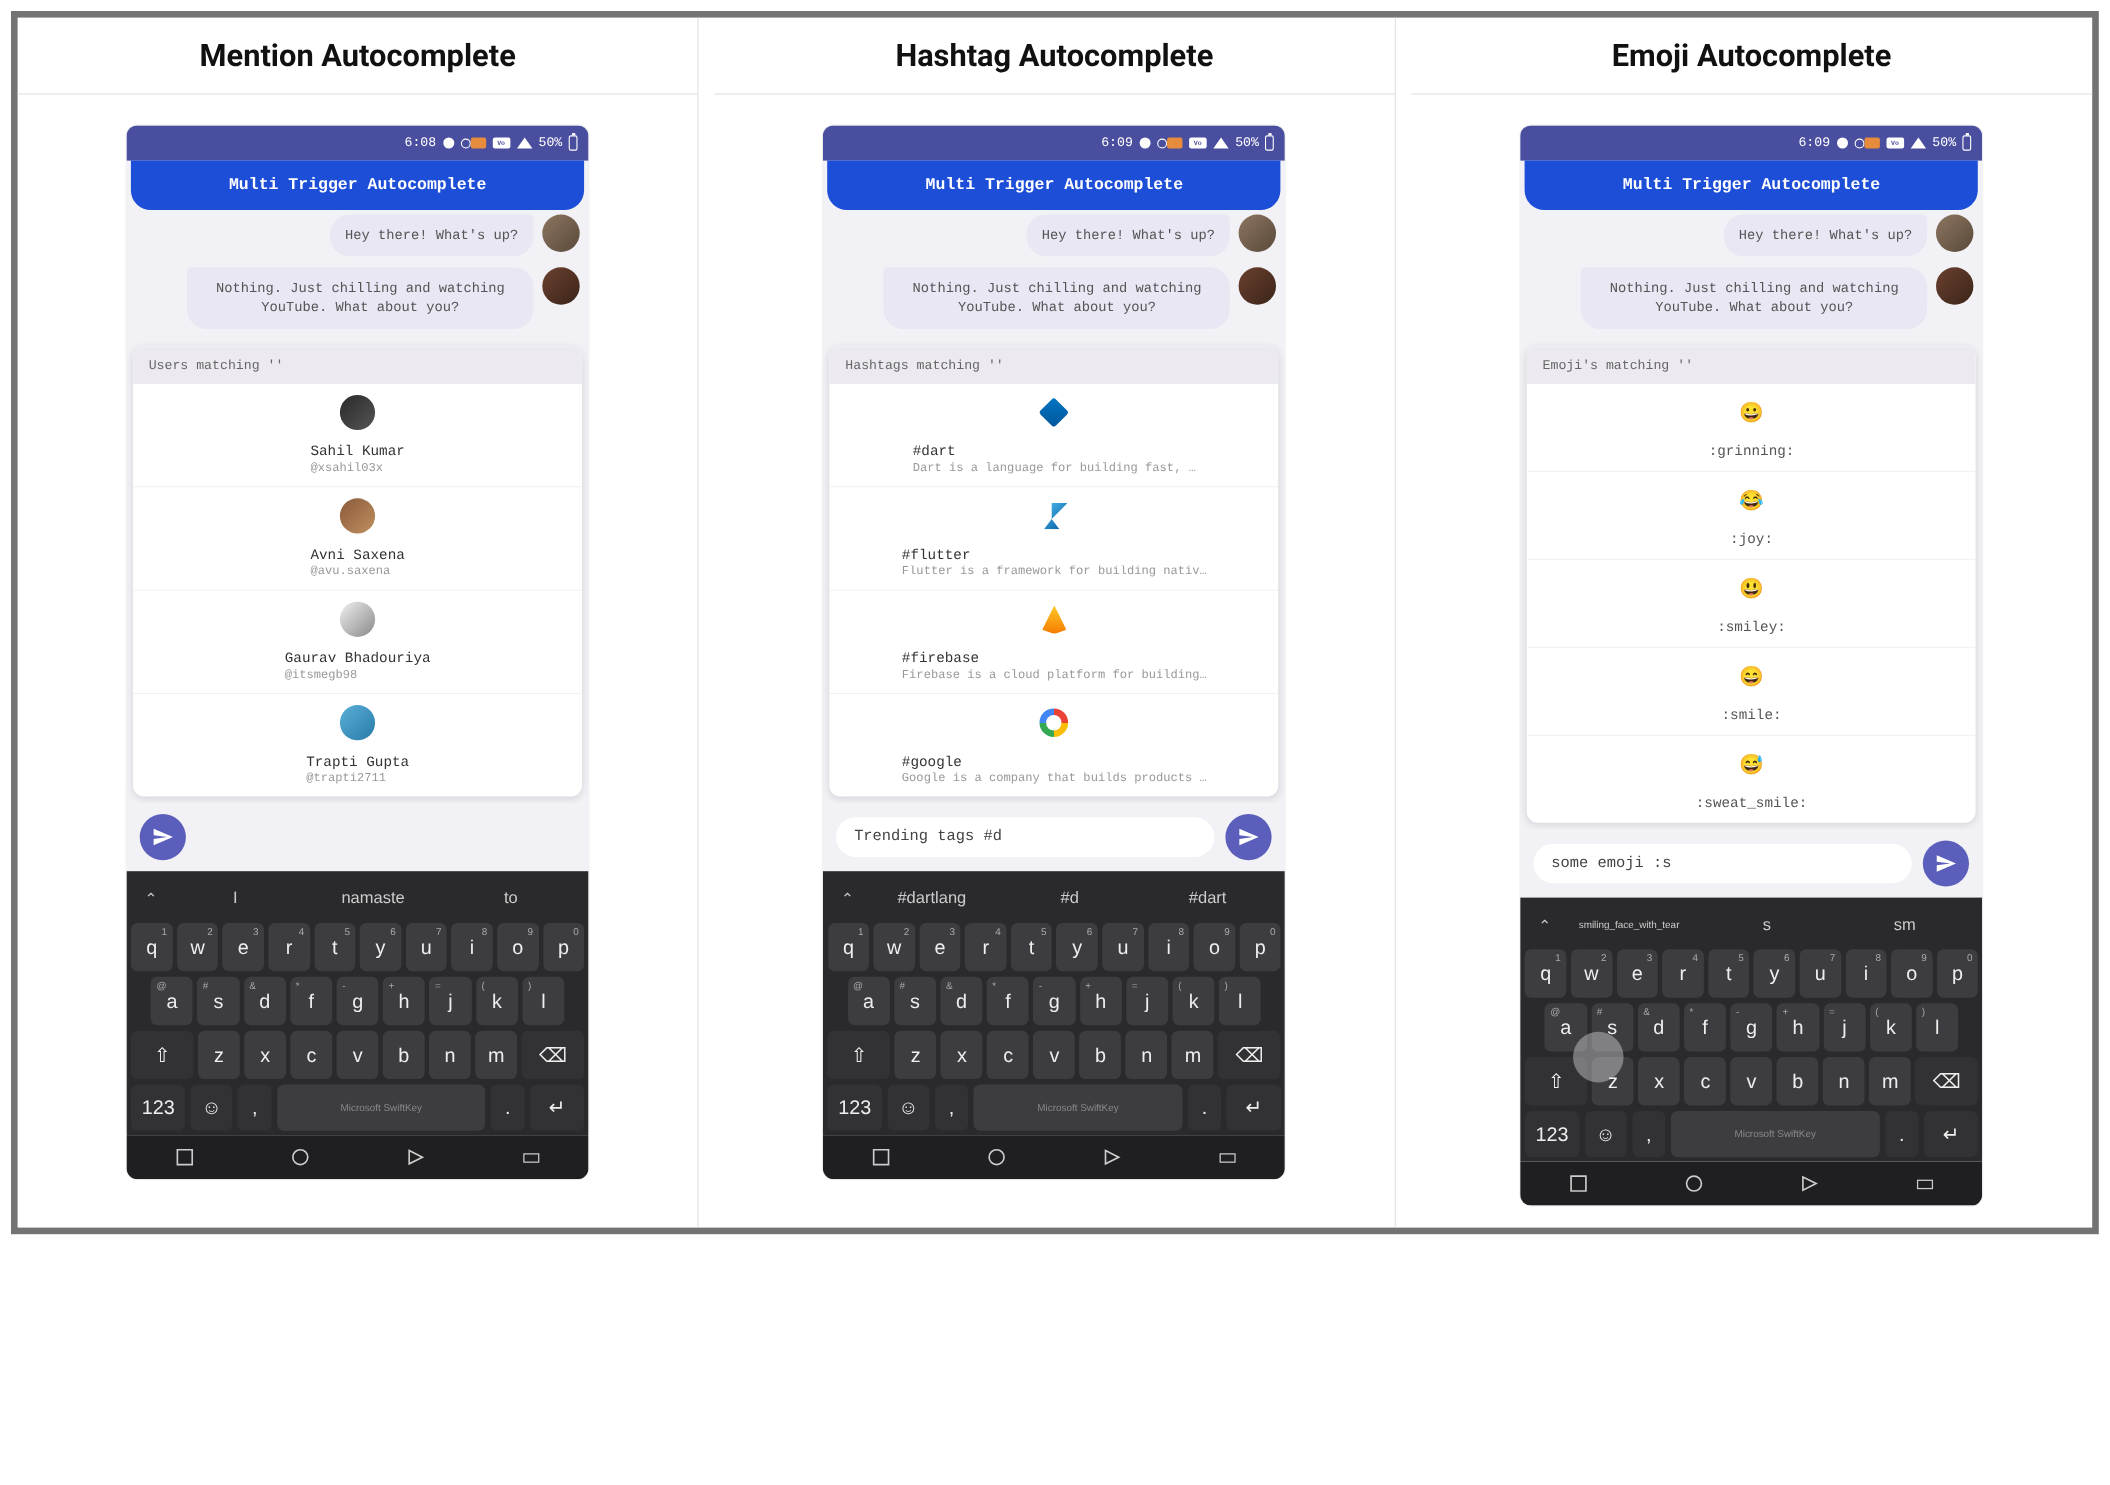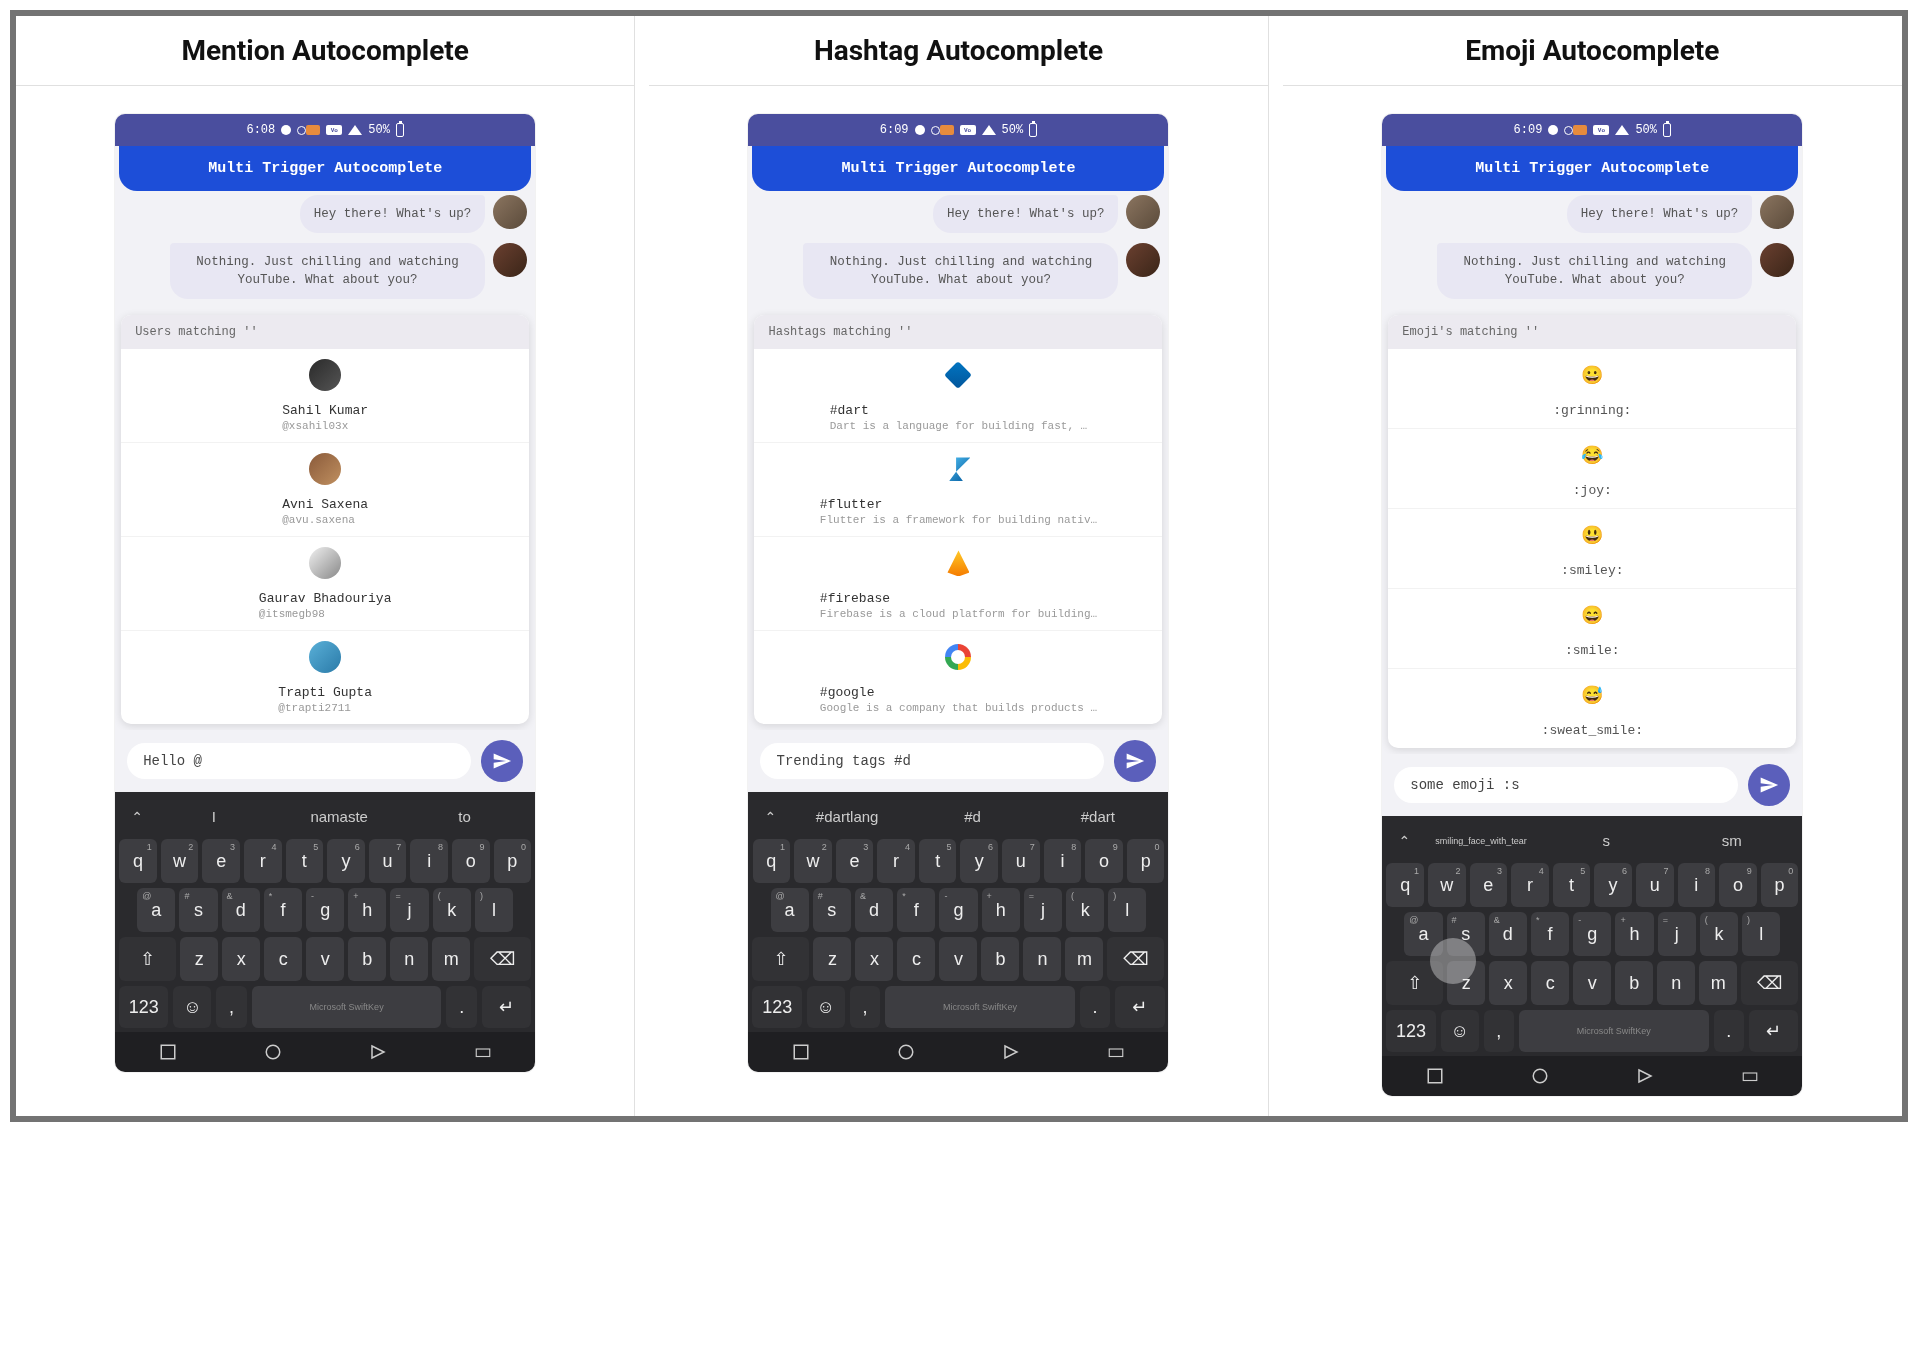--- a/index.html
+++ b/index.html
@@ -45,21 +45,21 @@
     position: relative;
     font-family: "Courier New", monospace;
   }
   
   .statusbar {
     background: #4a4e9e;
     color: #fff;
     height: 28px;
     display: flex;
     align-items: center;
-    justify-content: center;
+    justify-content: flex-end;
     padding: 16px 10px;
     font-size: 12px;
   }
   .statusbar-left, .statusbar-right { display: flex; align-items: center; gap: 6px; }
   .circle-filled { background:#fff; border-radius:50%; width:10px; height:10px; }
   .circle-outline { border:1.5px solid #fff; border-radius:50%; width:9px; height:9px; }
   .cast-icon { width:14px; height:10px; background:#e78b3d; border-radius:2px; position:relative; }
   .wifi-box { width:16px; height:10px; background:#fff; border-radius:2px; font-size:6px; color:#4a4e9e; display:flex; align-items:center; justify-content:center; font-weight:bold;}
   .battery-icon { width:8px; height:14px; border:1.5px solid #fff; border-radius:2px; position:relative;}
   .battery-icon::after{content:'';position:absolute;top:-3px;left:2px;width:3px;height:2px;background:#fff;}
@@ -271,21 +271,20 @@
               <div class="panel-icon avatar u4"></div>
               <div class="panel-text">
                 <div class="panel-primary">Trapti Gupta</div>
                 <div class="panel-secondary">@trapti2711</div>
               </div>
             </div>
           </div>
         </div>
 
         <div class="input-row">
-          <input class="text-input" value="Hello @" style="">
           <button class="send-btn">
             <svg viewBox="0 0 24 24">
                 <path d="M2 21l21-9L2 3v7l15 2-15 2z"></path>
               </svg>
           </button>
         </div>
 
         <div class="kb">
           <div class="kb-suggest">
             <div class="kb-updown">⌃</div>

